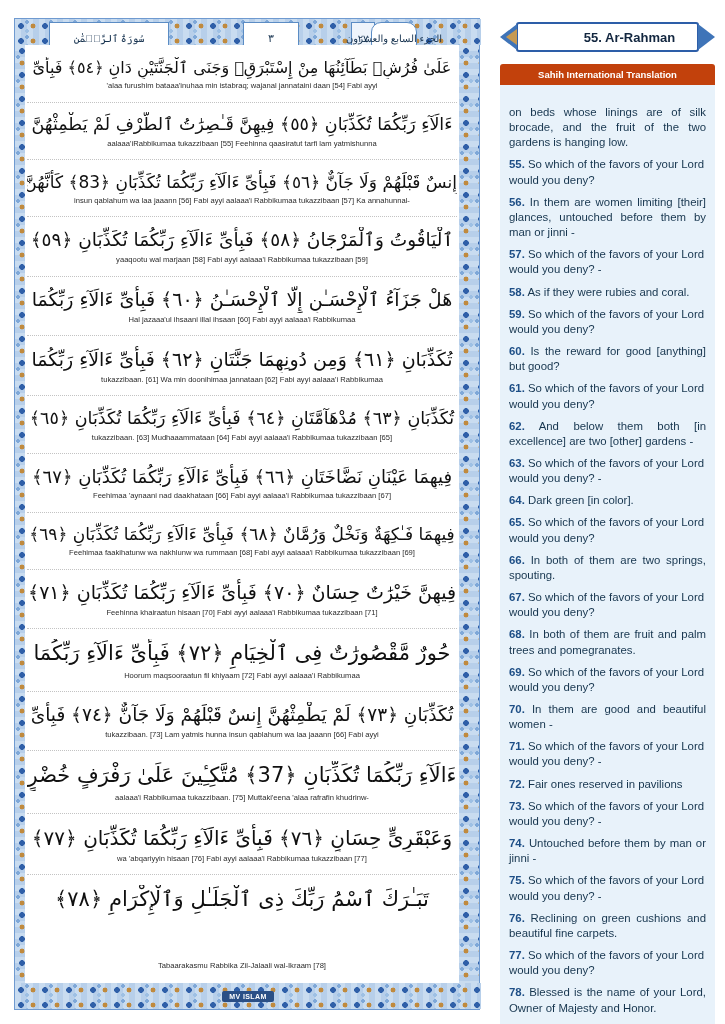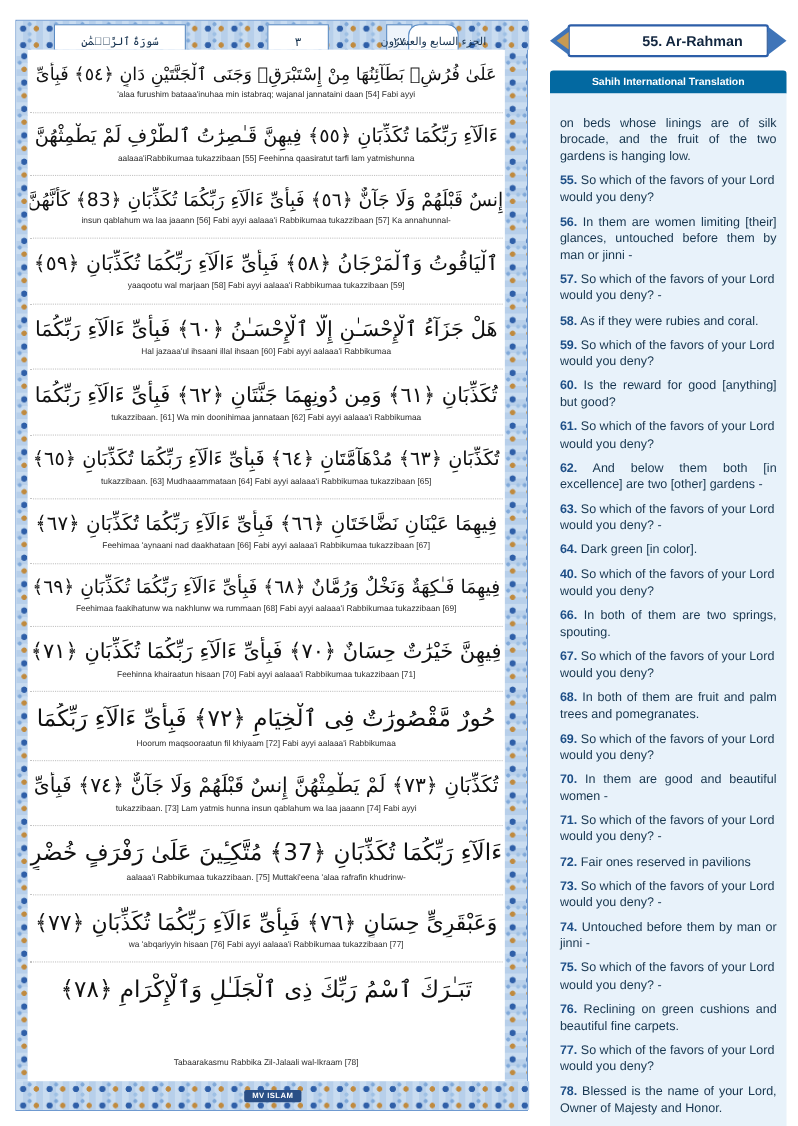--- a/index.html
+++ b/index.html
@@ -170,21 +170,21 @@
   .plate-wing-in {
     position: absolute; top: 50%; transform: translateY(-50%);
     width: 0; height: 0;
     border-top: 8px solid transparent;
     border-bottom: 8px solid transparent;
   }
   .plate-wing-in.l { left: -12px; border-right: 11px solid #c79a52; }
   .plate-wing-in.r { right: -12px; border-left: 11px solid #c79a52; }
 
   .trans-banner {
-    background: #0369a1;
+    background: #c2410c;
     color: #ffffff;
     font-size: 9.5px;
     font-weight: bold;
     text-align: center;
     padding: 5px 4px;
     border-radius: 3px 3px 0 0;
   }
   .trans-body {
     background: #e8f2fa;
     padding: 20px 9px 14px 9px;
@@ -261,21 +261,21 @@
         <div class="vrow">
           <div class="ar" style="font-size: 19px;">فِيهِنَّ خَيْرَٰتٌ حِسَانٌ ﴿٧٠﴾ فَبِأَىِّ ءَالَآءِ رَبِّكُمَا تُكَذِّبَانِ ﴿٧١﴾</div>
           <div class="tl">Feehinna khairaatun hisaan  [70]  Fabi ayyi aalaaa'i Rabbikumaa tukazzibaan  [71]</div>
         </div>
         <div class="vrow">
           <div class="ar">حُورٌ مَّقْصُورَٰتٌ فِى ٱلْخِيَامِ ﴿٧٢﴾ فَبِأَىِّ ءَالَآءِ رَبِّكُمَا</div>
           <div class="tl">Hoorum maqsooraatun fil khiyaam  [72]  Fabi ayyi aalaaa'i Rabbikumaa</div>
         </div>
         <div class="vrow">
           <div class="ar" style="font-size: 18.5px;">تُكَذِّبَانِ ﴿٧٣﴾ لَمْ يَطْمِثْهُنَّ إِنسٌ قَبْلَهُمْ وَلَا جَآنٌّ ﴿٧٤﴾ فَبِأَىِّ</div>
-          <div class="tl">tukazzibaan.  [73]  Lam yatmis hunna insun qablahum wa laa jaaann  [74]  Fabi ayyi</div>
+          <div class="tl">tukazzibaan.  [73]  Lam yatmis hunna insun qablahum wa laa jaaann  [66]  Fabi ayyi</div>
         </div>
         <div class="vrow">
           <div class="ar">ءَالَآءِ رَبِّكُمَا تُكَذِّبَانِ ﴿37﴾ مُتَّكِـِٔينَ عَلَىٰ رَفْرَفٍ خُضْرٍ</div>
           <div class="tl">aalaaa'i Rabbikumaa tukazzibaan.  [75]  Muttaki'eena 'alaa rafrafin khudrinw-</div>
         </div>
         <div class="vrow">
           <div class="ar" style="font-size: 20px;">وَعَبْقَرِىٍّ حِسَانٍ ﴿٧٦﴾ فَبِأَىِّ ءَالَآءِ رَبِّكُمَا تُكَذِّبَانِ ﴿٧٧﴾</div>
           <div class="tl">wa 'abqariyyin hisaan  [76]  Fabi ayyi aalaaa'i Rabbikumaa tukazzibaan  [77]</div>
         </div>
         <div class="vrow">
@@ -310,21 +310,21 @@
       <p class="tp nojust"><span class="num">55.</span> <span>So which of the favors of your Lord would you deny?</span></p>
       <p class="tp"><span class="num">56.</span> <span>In them are women limiting [their] glances, untouched before them by man or jinni -</span></p>
       <p class="tp nojust"><span class="num">57.</span> <span>So which of the favors of your Lord would you deny? -</span></p>
       <p class="tp"><span class="num">58.</span> <span>As if they were rubies and coral.</span></p>
       <p class="tp nojust"><span class="num">59.</span> <span>So which of the favors of your Lord would you deny?</span></p>
       <p class="tp"><span class="num">60.</span> <span>Is the reward for good [anything] but good?</span></p>
       <p class="tp nojust"><span class="num">61.</span> <span>So which of the favors of your Lord would you deny?</span></p>
       <p class="tp"><span class="num">62.</span> <span>And below them both [in excellence] are two [other] gardens -</span></p>
       <p class="tp nojust"><span class="num">63.</span> <span>So which of the favors of your Lord would you deny? -</span></p>
       <p class="tp nojust"><span class="num">64.</span> <span>Dark green [in color].</span></p>
-      <p class="tp nojust"><span class="num">40.</span> <span>So which of the favors of your Lord would you deny?</span></p>
+      <p class="tp nojust"><span class="num">65.</span> <span>So which of the favors of your Lord would you deny?</span></p>
       <p class="tp"><span class="num">66.</span> <span>In both of them are two springs, spouting.</span></p>
       <p class="tp nojust"><span class="num">67.</span> <span>So which of the favors of your Lord would you deny?</span></p>
       <p class="tp"><span class="num">68.</span> <span>In both of them are fruit and palm trees and pomegranates.</span></p>
       <p class="tp nojust"><span class="num">69.</span> <span>So which of the favors of your Lord would you deny?</span></p>
       <p class="tp"><span class="num">70.</span> <span>In them are good and beautiful women -</span></p>
       <p class="tp nojust"><span class="num">71.</span> <span>So which of the favors of your Lord would you deny? -</span></p>
       <p class="tp nojust"><span class="num">72.</span> <span>Fair ones reserved in pavilions</span></p>
       <p class="tp nojust"><span class="num">73.</span> <span>So which of the favors of your Lord would you deny? -</span></p>
       <p class="tp"><span class="num">74.</span> <span>Untouched before them by man or jinni -</span></p>
       <p class="tp nojust"><span class="num">75.</span> <span>So which of the favors of your Lord would you deny? -</span></p>

